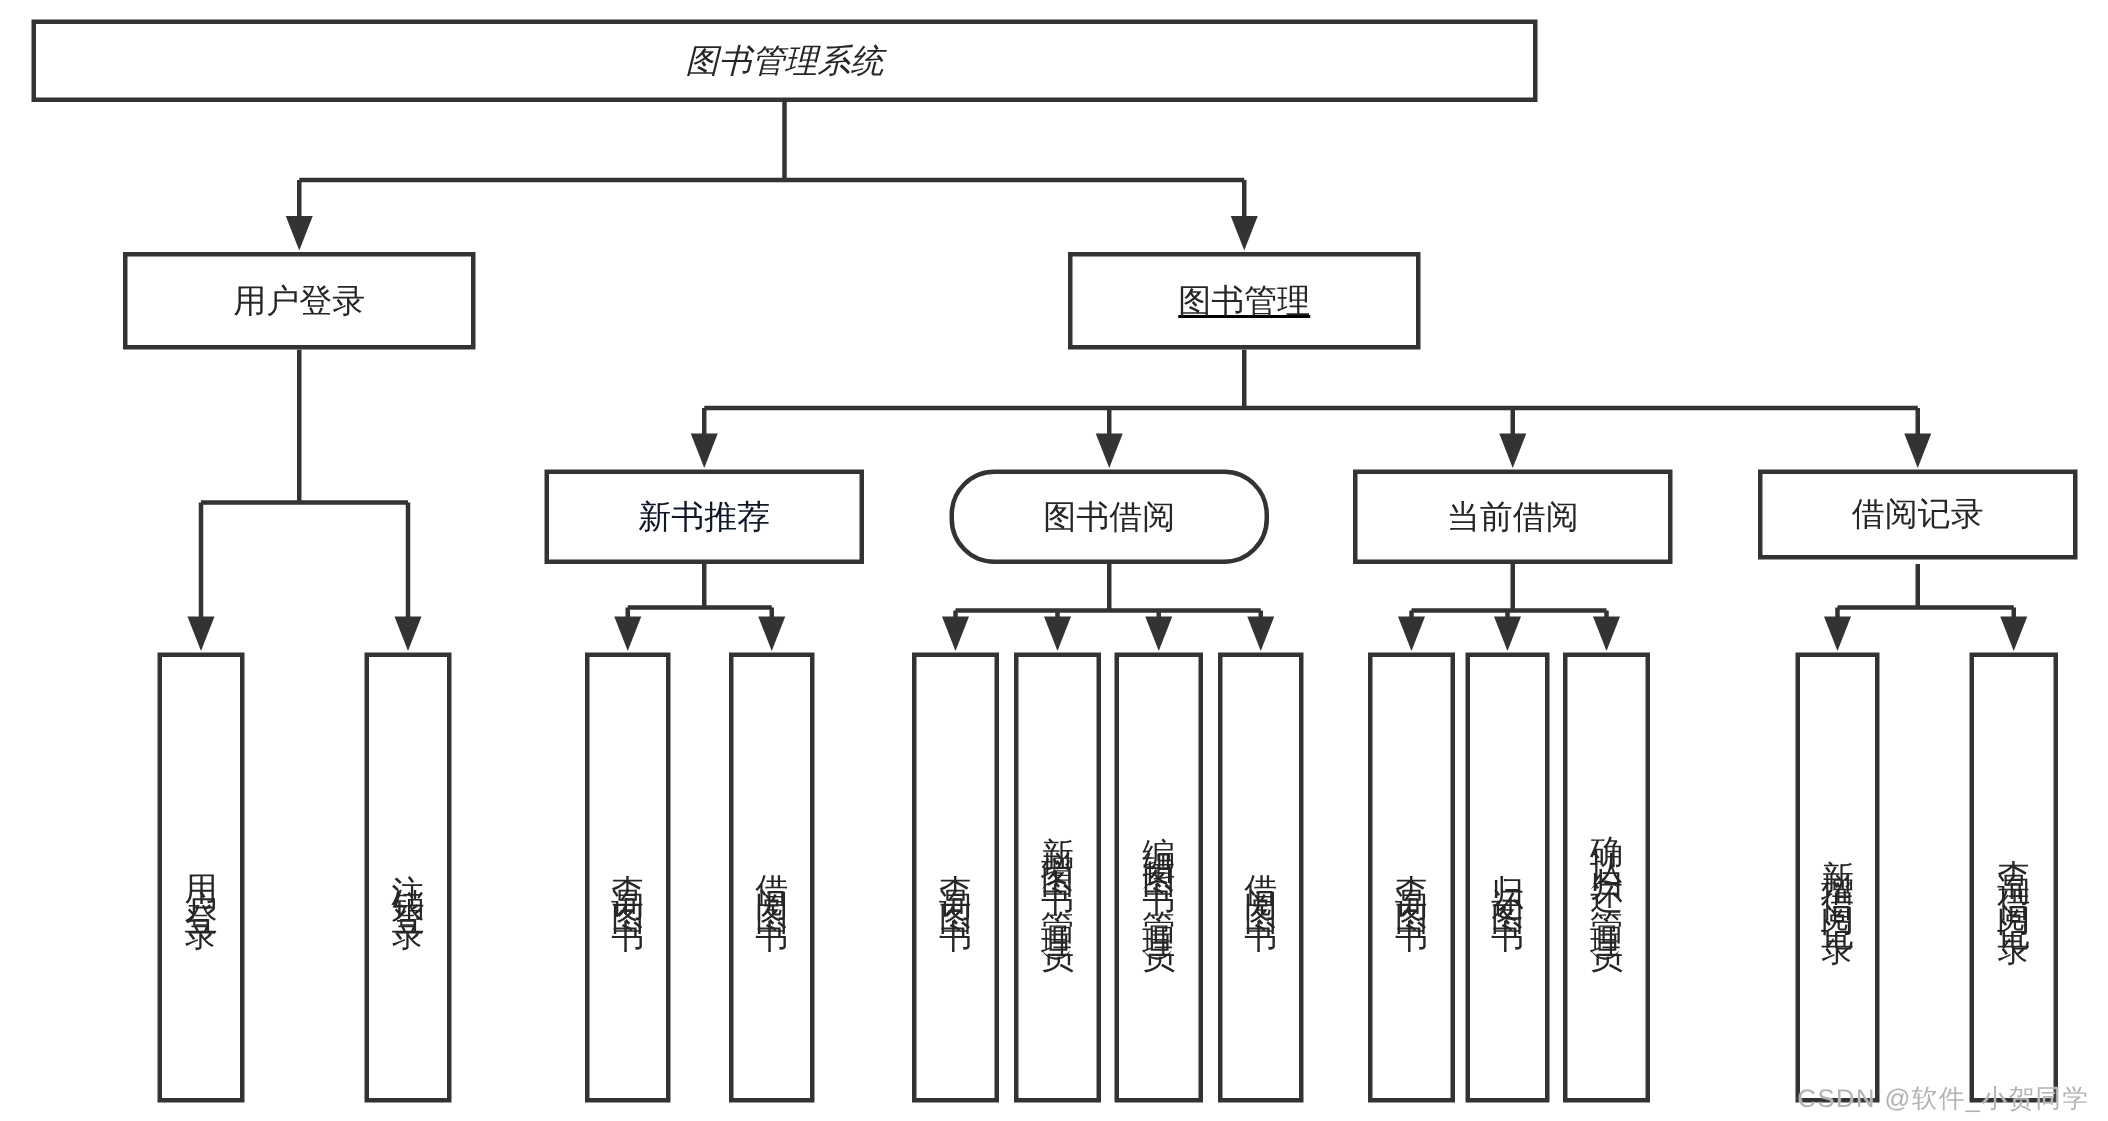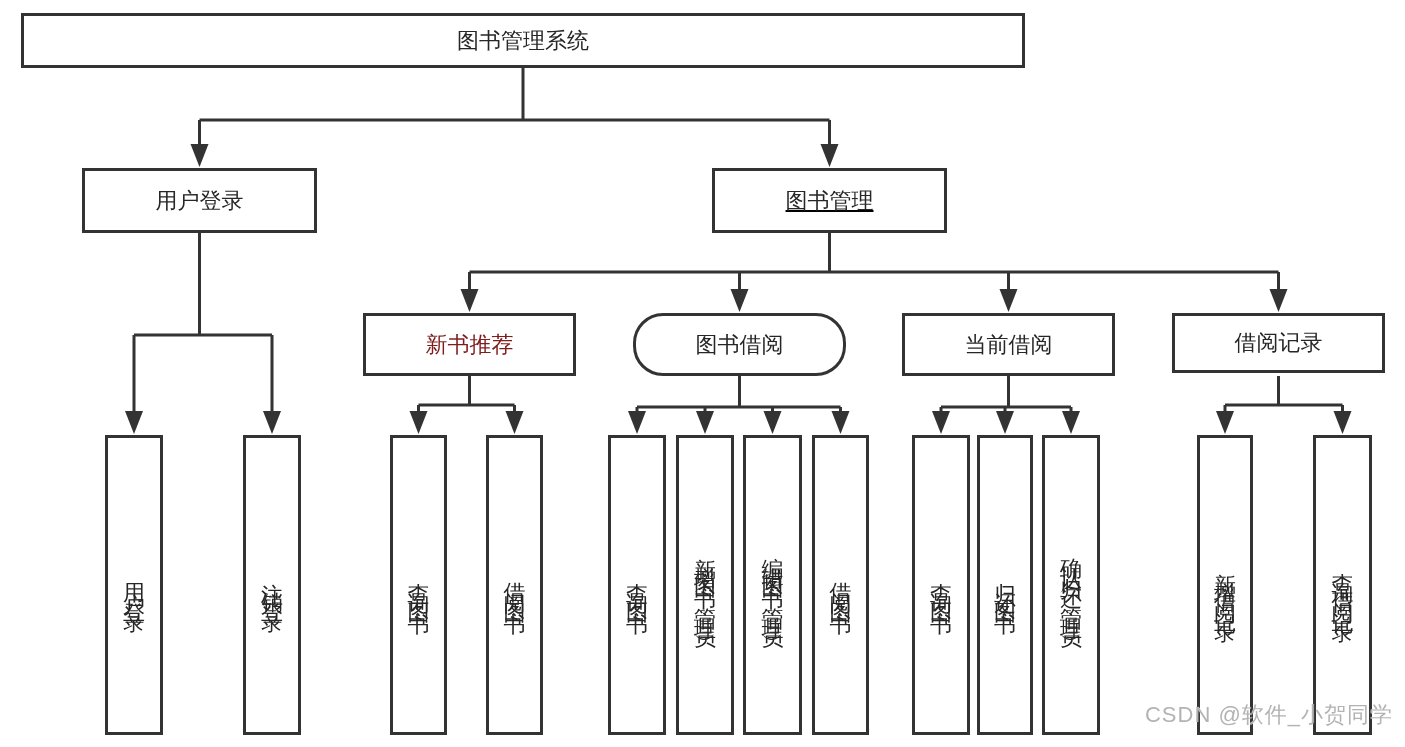--- a/index.html
+++ b/index.html
@@ -36,22 +36,22 @@
   .node.vertical .node-label {
     writing-mode: vertical-rl;
     text-orientation: mixed;
     letter-spacing: 10px;
     white-space: normal;
     line-height: 1;
   }
   #watermark {
     position: absolute;
     right: 12px;
-    bottom: 17px;
-    font-size: 22px;
+    bottom: 3px;
+    font-size: 17px;
     color: #b3b3b3;
     letter-spacing: 1px;
     z-index: 3;
     text-shadow: 0 0 1px #ffffff;
   }
 </style>
 </head>
 <body>
 
 <div id="stage">
@@ -78,30 +78,30 @@
       <path d="M 1008.5 376 V 407 M 941 407 H 1071 M 941 407 V 417 M 1005 407 V 417 M 1071 407 V 417" fill="none" stroke="#333333" stroke-width="3"></path>
       <polygon points="932,411 950,411 941,434" fill="#333333"></polygon>
       <polygon points="996,411 1014,411 1005,434" fill="#333333"></polygon>
       <polygon points="1062,411 1080,411 1071,434" fill="#333333"></polygon>
       <path d="M 1278.5 376 V 405 M 1225 405 H 1342.5 M 1225 405 V 417 M 1342.5 405 V 417" fill="none" stroke="#333333" stroke-width="3"></path>
       <polygon points="1216,411 1234,411 1225,434" fill="#333333"></polygon>
       <polygon points="1333.5,411 1351.5,411 1342.5,434" fill="#333333"></polygon>
     </svg>
   <div id="watermark">CSDN @软件_小贺同学</div>
 <div class="node horizontal" style="left: 21px; top: 13px; width: 1004px; height: 55px; border-color: rgb(51, 51, 51);">
-      <span class="node-label" style="color: rgb(38, 38, 38);">图书管理系统</span>
+      <span class="node-label" style="color: rgb(38, 38, 38); font-style: italic;">图书管理系统</span>
     </div>
     <div class="node horizontal" style="left: 82px; top: 168px; width: 235px; height: 65px; border-color: rgb(51, 51, 51);">
       <span class="node-label" style="color: rgb(38, 38, 38);">用户登录</span>
     </div>
     <div class="node horizontal" style="left: 712px; top: 168px; width: 235px; height: 65px; border-color: rgb(51, 51, 51); text-decoration: underline;">
       <span class="node-label" style="color: rgb(38, 38, 38);">图书管理</span>
     </div>
     <div class="node horizontal" style="left: 363px; top: 313px; width: 213px; height: 63px; border-color: rgb(51, 51, 51);">
-      <span class="node-label" style="color: #7f1d1d;">新书推荐</span>
+      <span class="node-label" style="color: #0f172a;">新书推荐</span>
     </div>
     <div class="node horizontal" style="left: 633px; top: 313px; width: 213px; height: 63px; border-color: rgb(51, 51, 51); border-radius: 30px;">
       <span class="node-label" style="color: rgb(38, 38, 38);">图书借阅</span>
     </div>
     <div class="node horizontal" style="left: 902px; top: 313px; width: 213px; height: 63px; border-color: rgb(51, 51, 51);">
       <span class="node-label" style="color: rgb(38, 38, 38);">当前借阅</span>
     </div>
     <div class="node horizontal" style="left: 1172px; top: 313px; width: 213px; height: 60px; border-color: rgb(51, 51, 51);">
       <span class="node-label" style="color: rgb(38, 38, 38);">借阅记录</span>
     </div>

